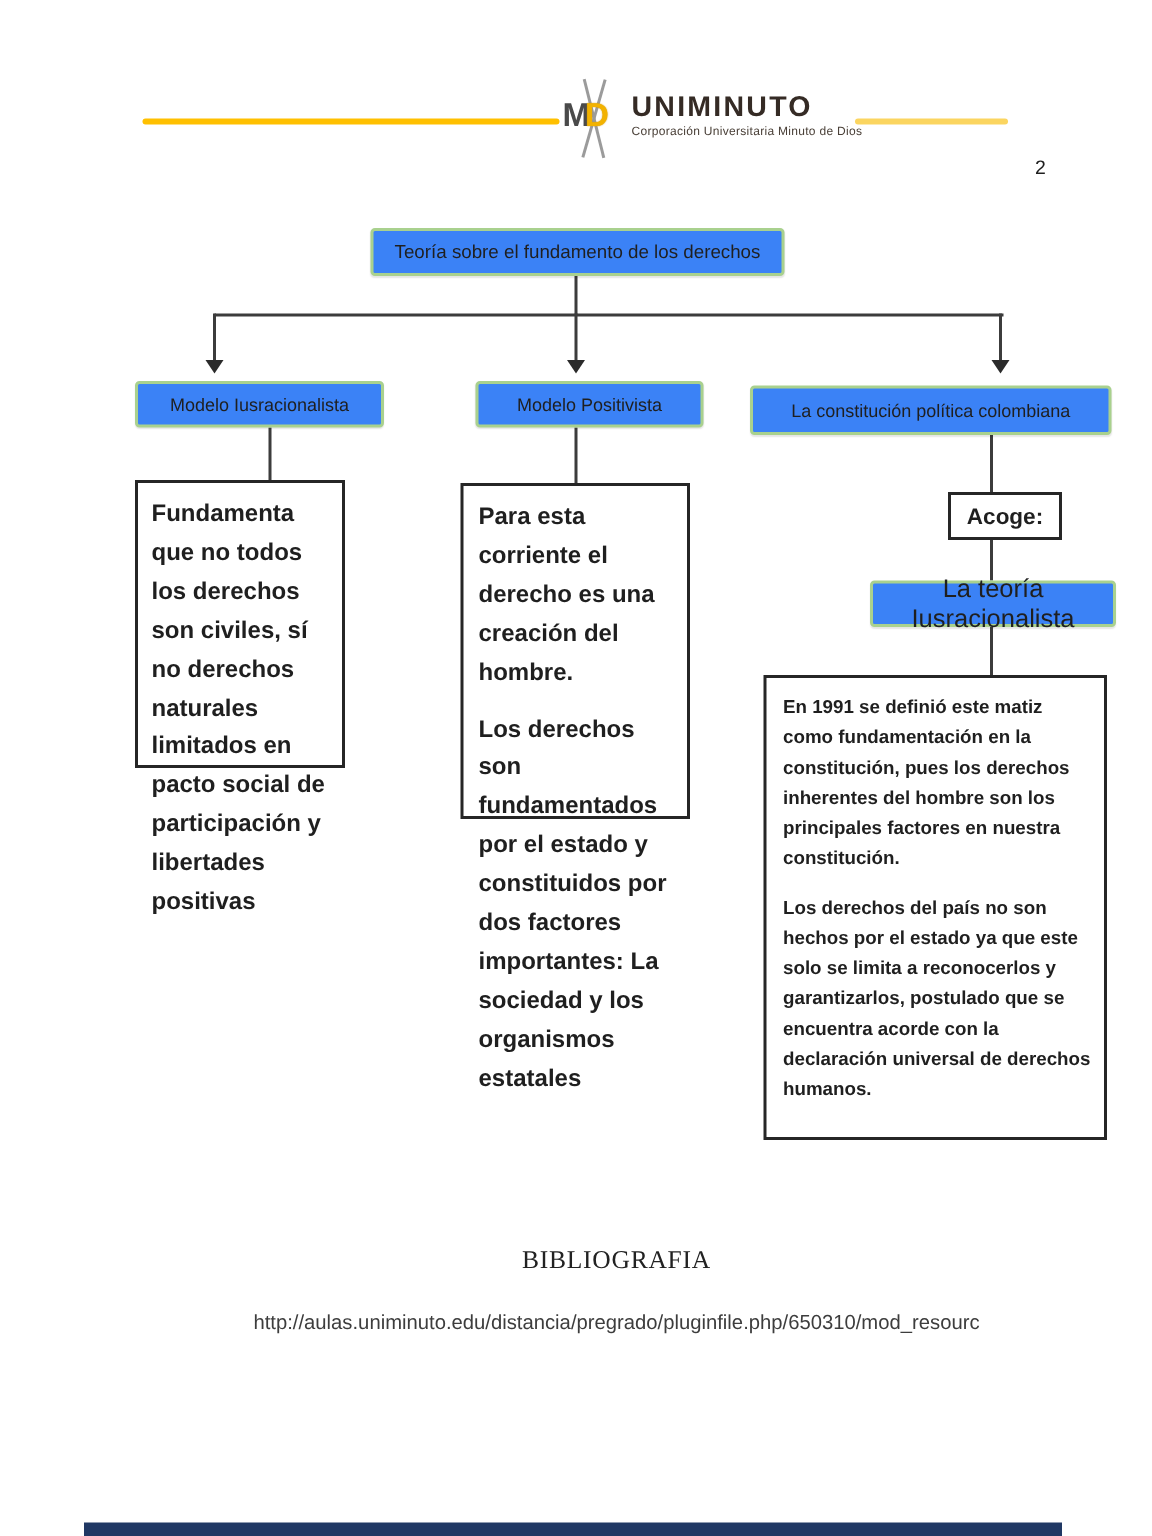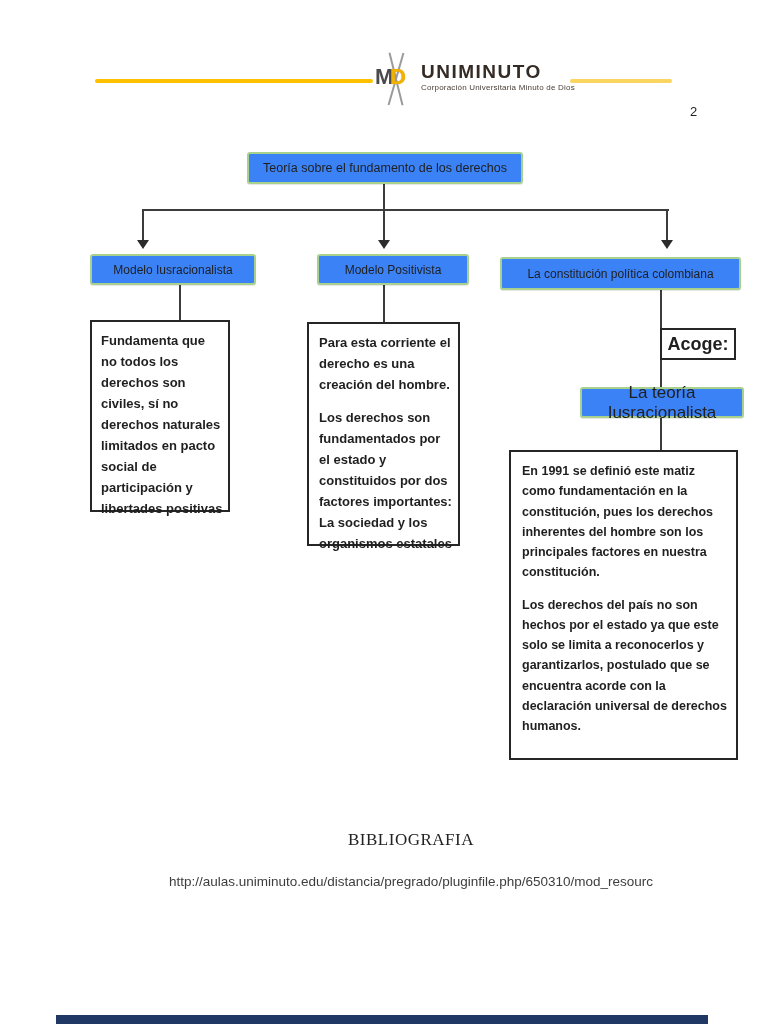--- a/index.html
+++ b/index.html
@@ -29,42 +29,42 @@
     font-weight:normal;color:#1f1f1f;box-shadow:0 1px 1px rgba(0,0,0,0.10);text-align:center;
   }
   .wnode{
     position:absolute;box-sizing:border-box;background:#ffffff;border:2px solid #262626;
     display:flex;align-items:center;justify-content:center;font-weight:bold;color:#1f1f1f;
   }
   .node-root{left:247px;top:152px;width:276px;height:32px;font-size:12.5px;}
   .node-b1{left:90px;top:254px;width:166px;height:31px;font-size:12px;}
   .node-b2{left:317px;top:254px;width:152px;height:31px;font-size:12px;}
   .node-b3{left:500px;top:257px;width:241px;height:33px;font-size:12px;}
-  .node-acoge{left:660px;top:328px;width:76px;height:32px;font-size:18px;}
+  .node-acoge{left:632px;top:328px;width:76px;height:32px;font-size:15px;}
   .node-teoria{left:580px;top:387px;width:164px;height:31px;font-size:17px;}
   .vline,.hline{position:absolute;background:#3C3C3C;}
   .vline{width:2px;}
   .hline{height:2px;}
   .stem{left:383px;top:184px;height:26px;}
   .rail{left:143px;top:209px;width:526px;}
   .drop-l{left:142px;top:209px;height:31px;}
   .drop-m{left:383px;top:209px;height:31px;}
   .drop-r{left:666px;top:209px;height:31px;}
   .arrowhead{position:absolute;width:0;height:0;border-left:6px solid transparent;border-right:6px solid transparent;border-top:9px solid #2b2b2b;}
   .head-l{left:137px;top:240px;}
   .head-m{left:378px;top:240px;}
   .head-r{left:661px;top:240px;}
   .conn-b1{left:179px;top:285px;height:35px;}
   .conn-b2{left:383px;top:285px;height:37px;}
   .conn-b3a{left:660px;top:290px;height:38px;}
   .conn-b3b{left:660px;top:360px;height:27px;}
   .conn-b3c{left:660px;top:418px;height:32px;}
   .note{
     position:absolute;box-sizing:border-box;background:#ffffff;border:2px solid #262626;
-    font-weight:bold;color:#1f1f1f;font-size:13px;line-height:1.62;
+    font-weight:bold;color:#1f1f1f;font-size:16px;line-height:1.62;
   }
   .note p{margin:0;}
   .note p + p{margin-top:12px;}
   .note-b1{left:90px;top:320px;width:140px;height:192px;padding:8px 5px 8px 9px;}
   .note-b2{left:307px;top:322px;width:153px;height:224px;padding:8px 6px 8px 10px;}
   .note-b3{left:509px;top:450px;width:229px;height:310px;padding:9px 8px 9px 11px;font-size:12.5px;}
   
   .biblio{position:absolute;left:72px;width:678px;top:830px;text-align:center;color:#2b2b2b;}
   .biblio-title{font-family:"Liberation Serif", serif;font-size:17px;letter-spacing:0.5px;color:#222222;}
   .biblio-url{font-size:13.5px;color:#3d3d3d;margin-top:17px;line-height:2.2;}

